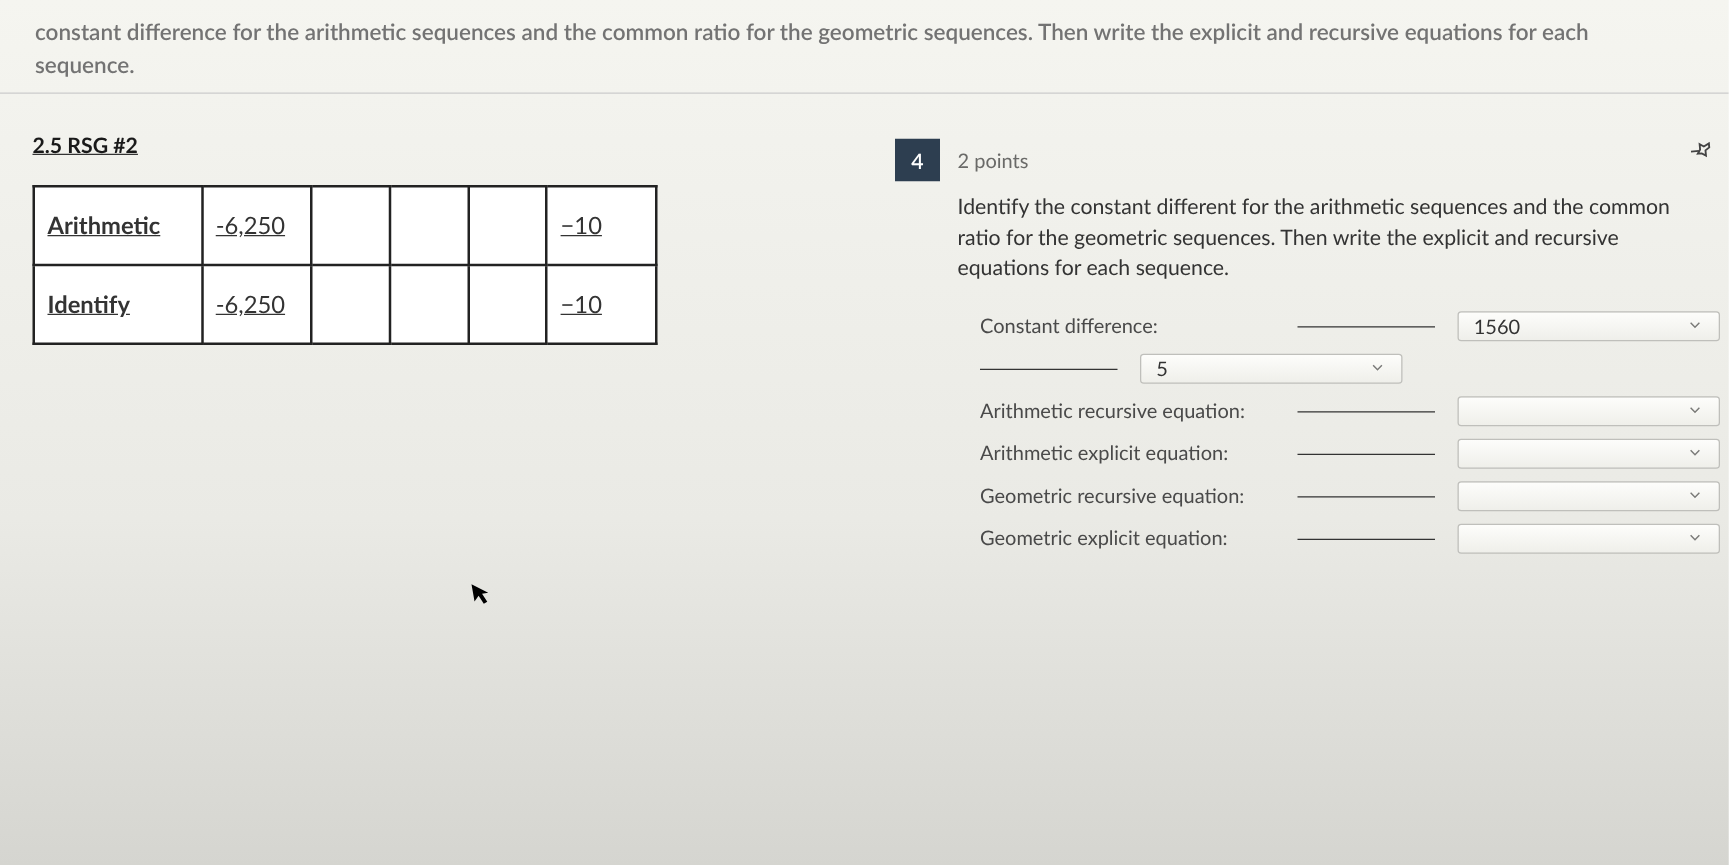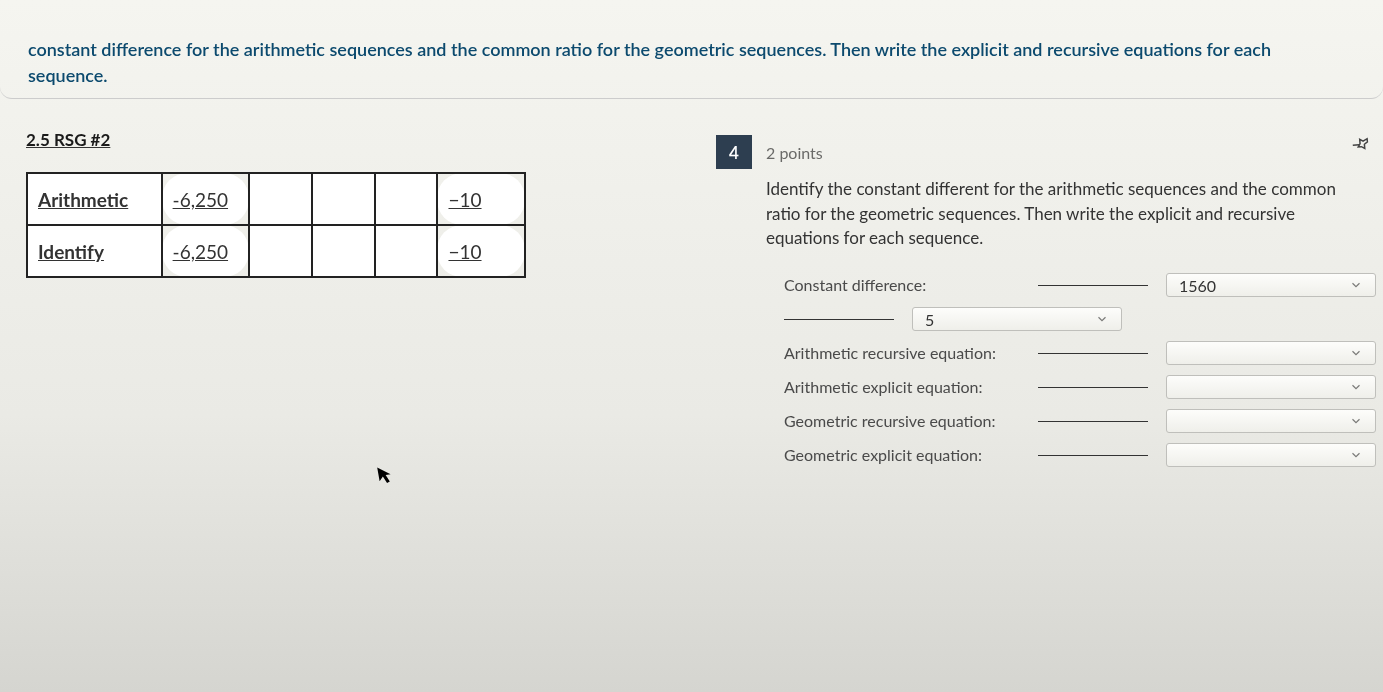--- a/index.html
+++ b/index.html
@@ -6,54 +6,53 @@
   body {
     font-family: Lato, "Helvetica Neue", Arial, sans-serif;
     background: linear-gradient(180deg, #f5f5f0 0%, #eaeae5 60%, #d5d5d0 100%);
     width: 1383px;
     height: 692px;
     overflow: hidden;
     color: #333;
     position: relative;
   }
   .top-instruction {
-    padding: 36px 28px 10px 28px;
+    padding: 12px 28px 10px 28px;
     font-size: 18px;
     font-weight: 600;
-    color: #0c4a6e;
+    color: #737373;
     border-bottom: 1px solid #ccc;
     line-height: 1.45;
-    border-radius: 12px;
   }
   .content-row {
     display: flex;
     padding: 30px 14px 0 26px;
     gap: 170px;
   }
   .left-col { flex: 0 0 520px; text-decoration: underline; }
   .section-title {
     font-weight: 700;
     font-size: 17px;
     margin-bottom: 22px;
     color: #1a1a1a;
   }
   table.seq {
     border-collapse: collapse;
     width: 500px;
   }
   table.seq td {
     border: 2px solid #222;
-    height: 52px;
+    height: 63px;
     text-align: left;
     padding: 0 10px;
     font-size: 19px;
     background: #fff;
   }
   table.seq td.label { font-weight: 700; width: 120px; }
-  table.seq td.val   { width: 78px; border-radius: 25px; }
+  table.seq td.val   { width: 78px; }
   table.seq td.empty { width: 56px; }
   .right-col { flex: 1; padding-top: 6px; }
   .q-header { display: flex; align-items: center; gap: 14px; margin-bottom: 8px; position: relative; }
   .q-num {
     background: #2d3e50;
     color: #fff;
     font-weight: 600;
     font-size: 17px;
     width: 36px; height: 34px;
     display: flex; align-items: center; justify-content: center;

